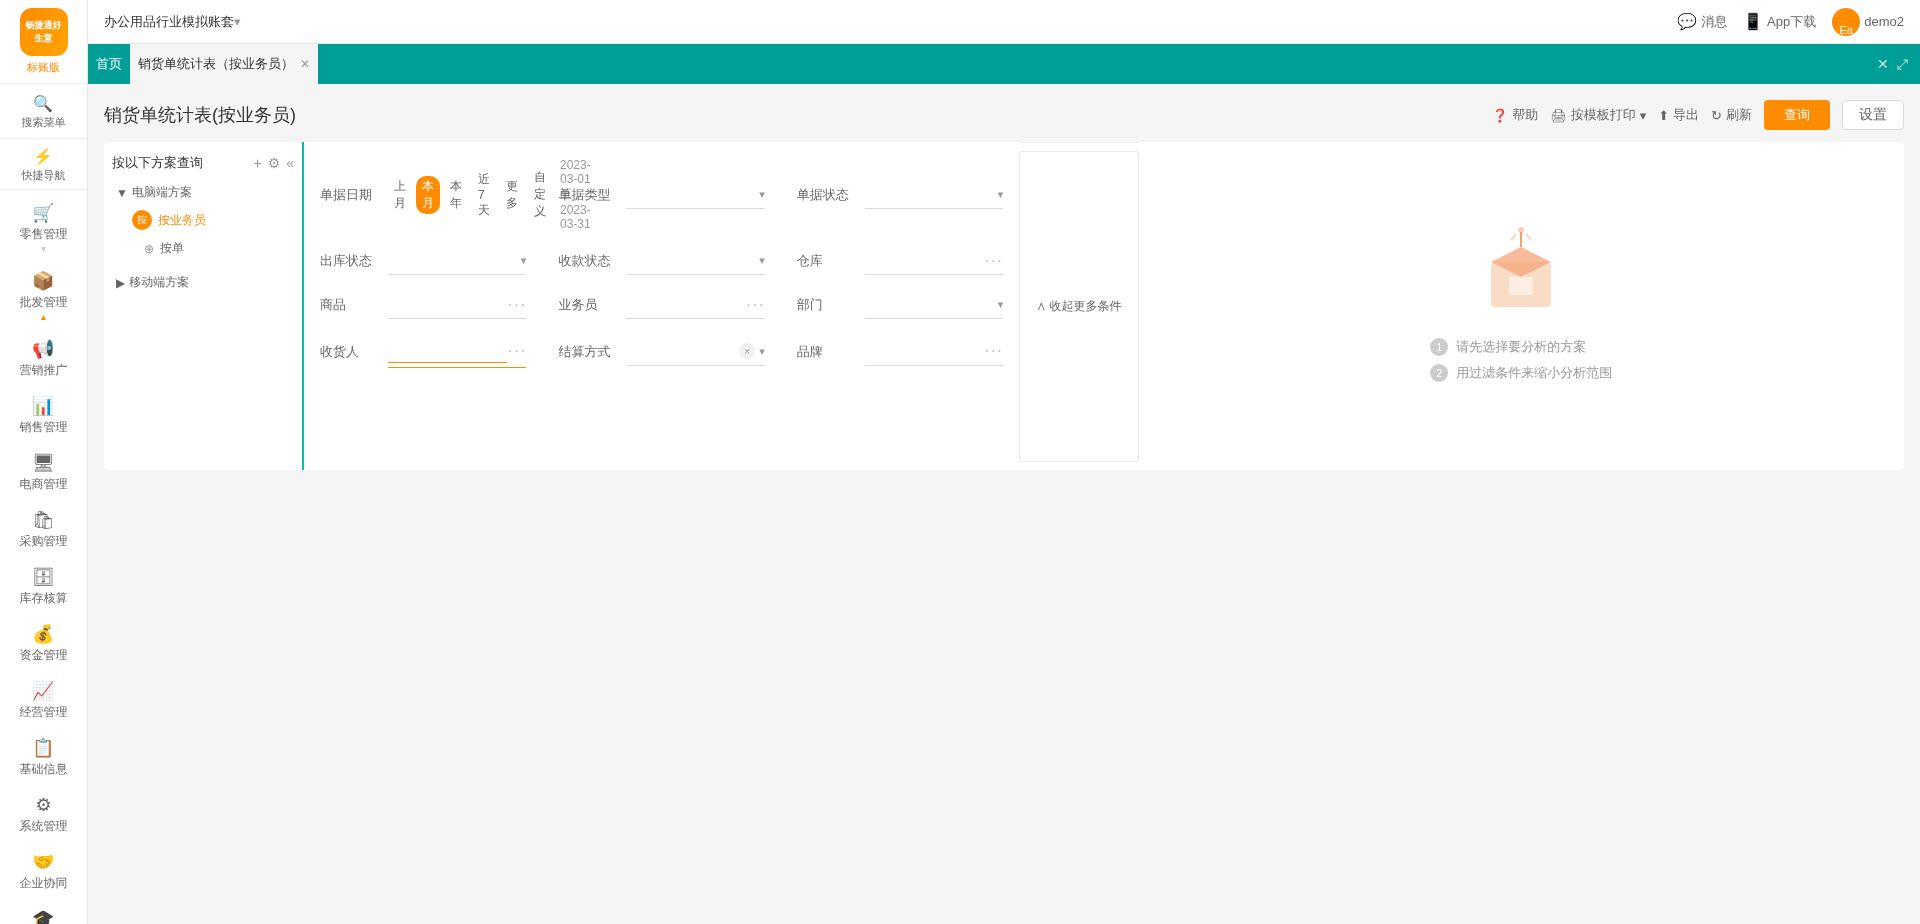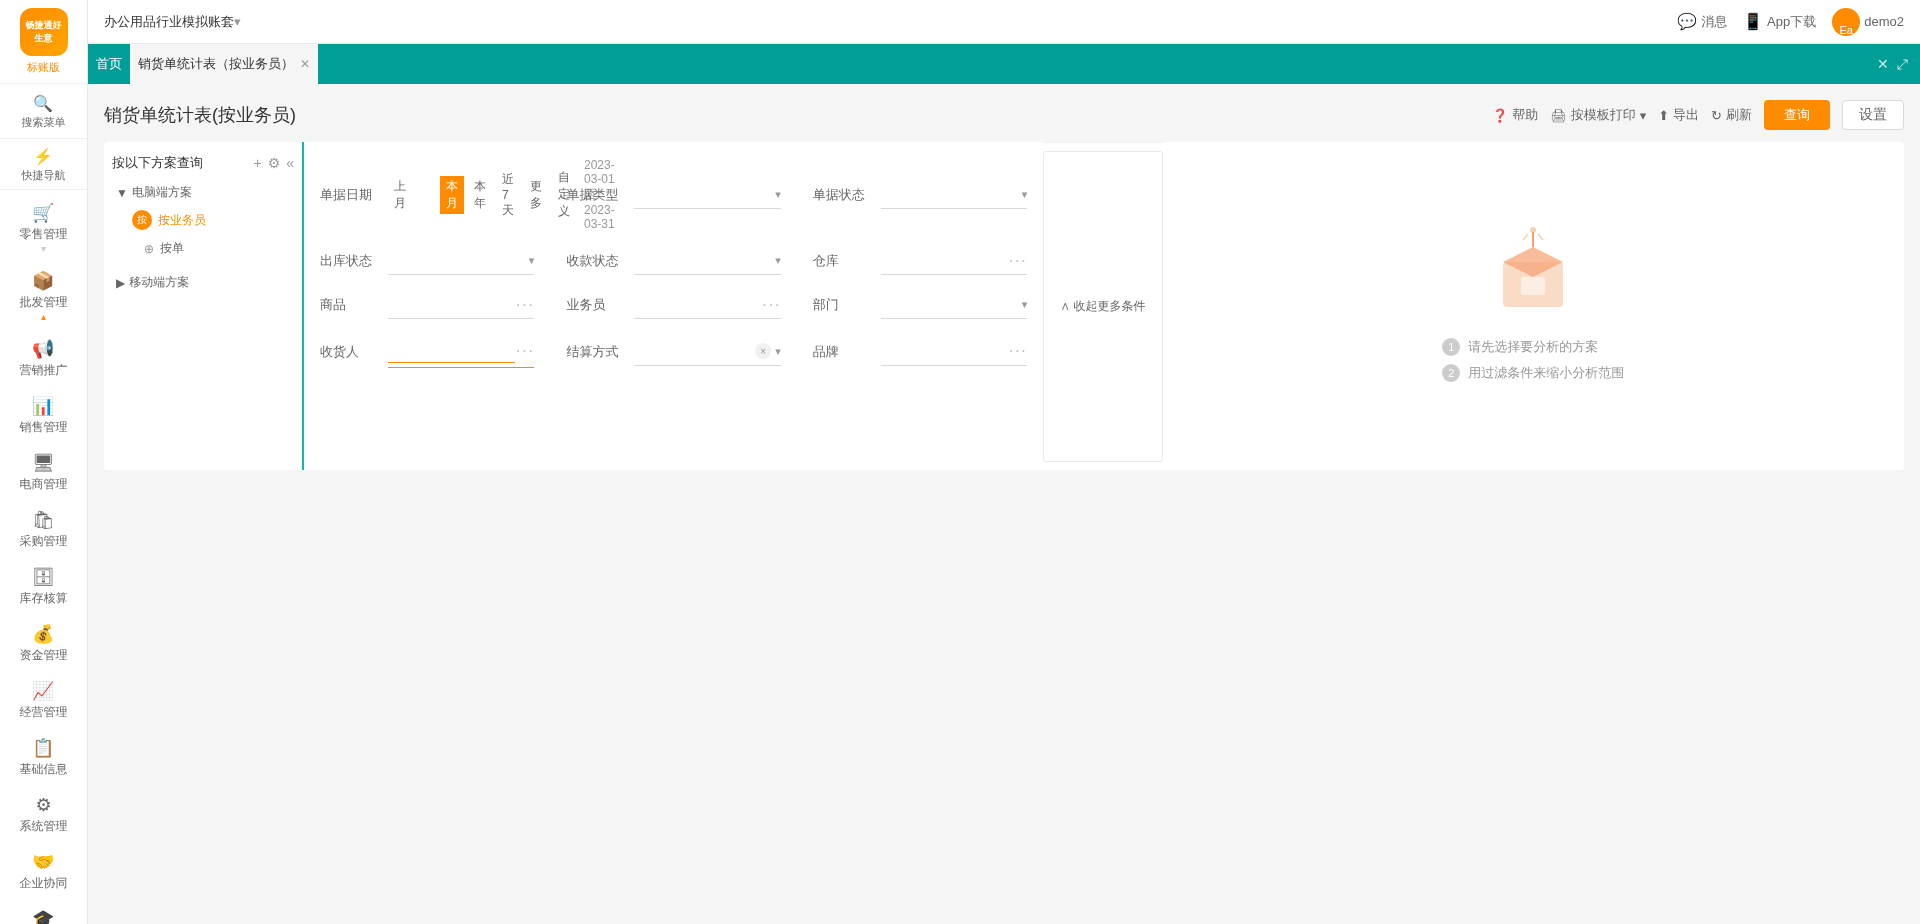--- a/index.html
+++ b/index.html
@@ -61,21 +61,21 @@
     .mobile-group { margin-top: 8px; }
     .mobile-group-title { display: flex; align-items: center; gap: 4px; font-size: 12px; color: #666; padding: 4px 4px; cursor: pointer; }
     .filter-row { display: flex; align-items: center; gap: 0; margin-bottom: 16px; }
     .filter-item { display: flex; align-items: center; flex: 1; min-width: 0; }
     .filter-label { font-size: 13px; color: #666; white-space: nowrap; margin-right: 8px; min-width: 60px; }
     .filter-control { flex: 1; min-width: 0; }
 
     
     .date-tabs { display: flex; align-items: center; gap: 4px; }
     .date-tab { font-size: 12px; color: #666; cursor: pointer; padding: 2px 6px; border-radius: 3px; }
-    .date-tab.active { background: #ff8c00; color: #fff; border-radius: 0; margin-left: 24px; }
+    .date-tab.active { background: #ff8c00; color: #fff; border-radius: 10px; }
     .date-range { font-size: 12px; color: #999; margin-left: 4px; }
 
     
     .select-field { display: flex; align-items: center; border-bottom: 1px solid #d9d9d9; padding: 4px 0; cursor: pointer; min-height: 28px; }
     .select-placeholder { flex: 1; font-size: 13px; color: #bbb; }
     .select-arrow { color: #999; font-size: 11px; }
     .select-dots { color: #bbb; font-size: 16px; letter-spacing: 1px; }
     .select-x { background: #f0f0f0; color: #999; border-radius: 50%; width: 16px; height: 16px; display: flex; align-items: center; justify-content: center; font-size: 10px; cursor: pointer; }
     .input-field { border: none; border-bottom: 1px solid #ff8c00; outline: none; width: 100%; font-size: 13px; padding: 4px 0; color: #333; }
     .input-field::placeholder { color: #bbb; }

